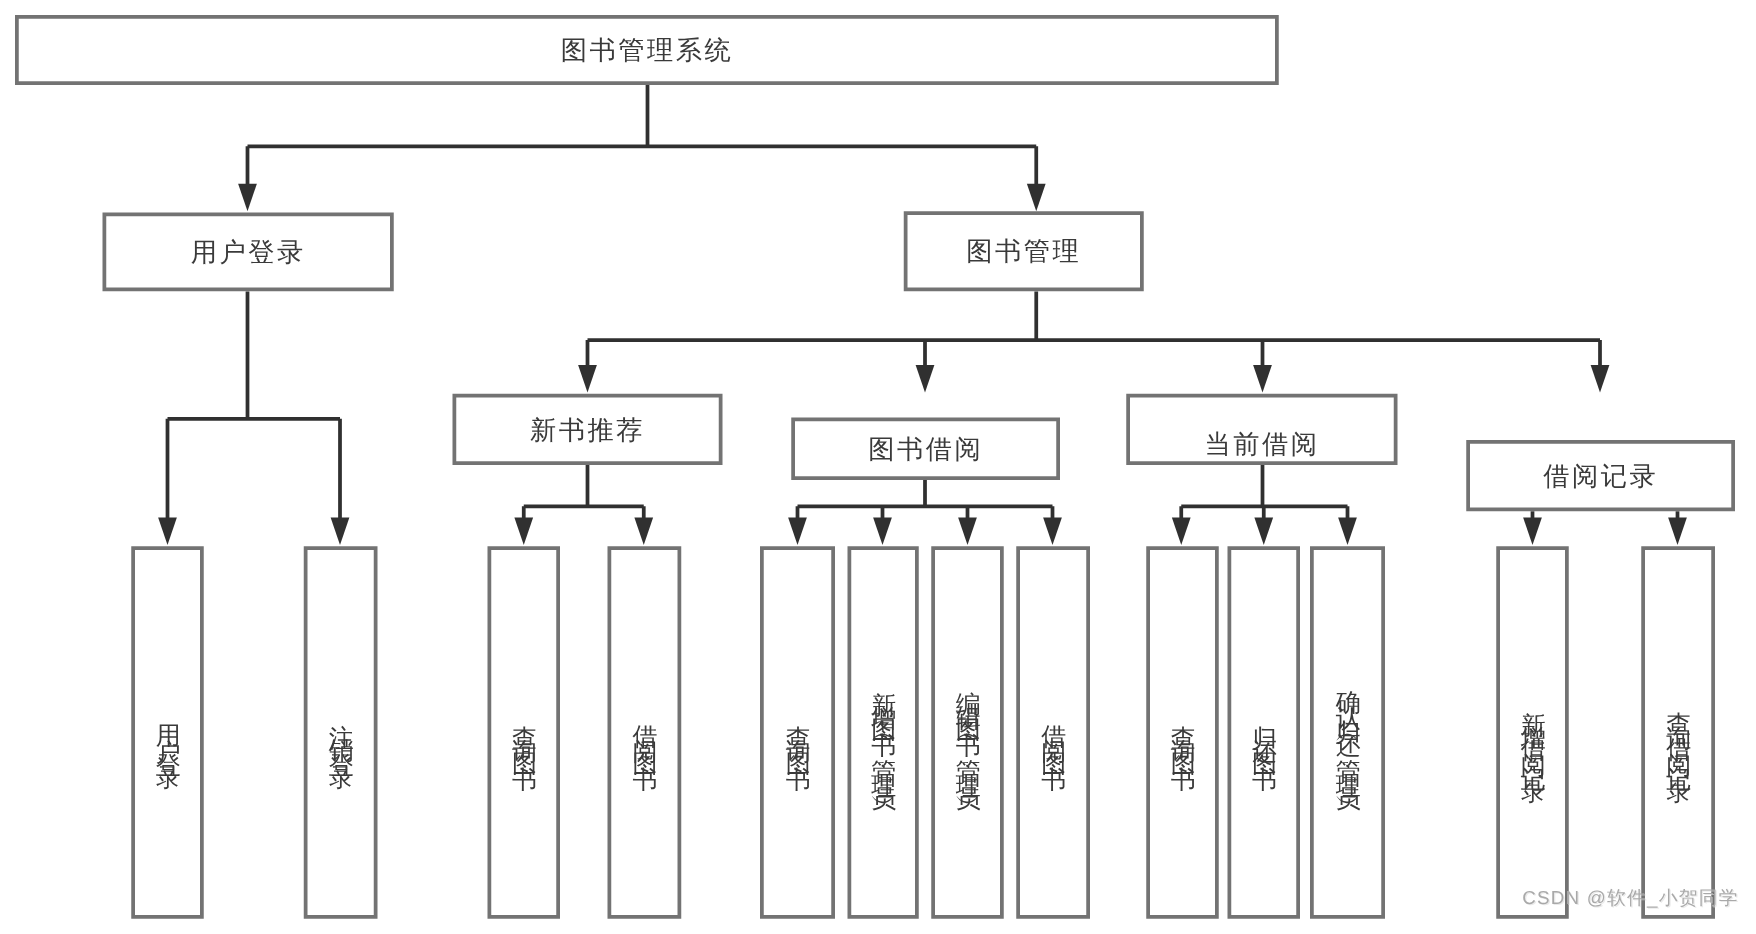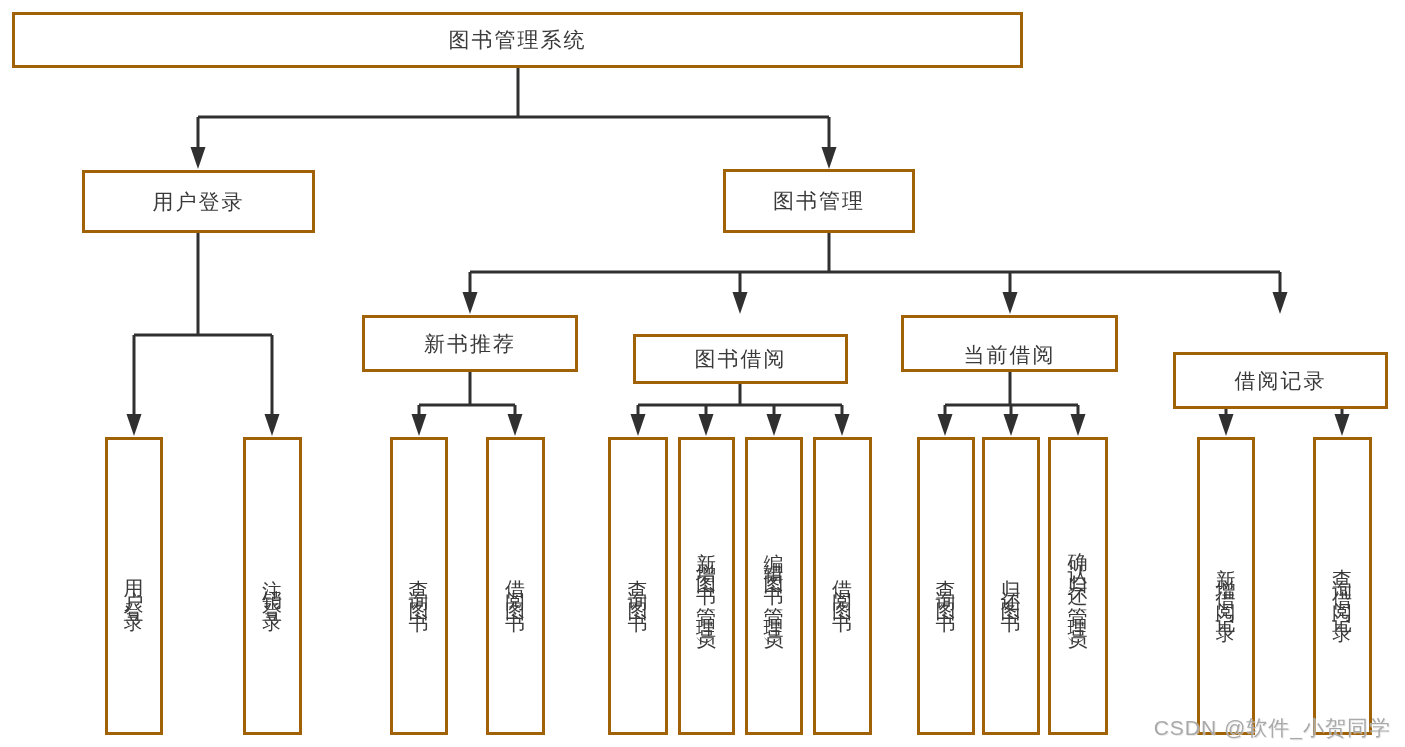--- a/index.html
+++ b/index.html
@@ -7,21 +7,21 @@
     position:relative;
     width:1405px;height:747px;
     background:#ffffff;
     font-family:"Liberation Sans", sans-serif;
     overflow:hidden;
   }
   .connectors{position:absolute;left:0;top:0;width:1405px;height:747px;}
   .nodebox{
     position:absolute;
     box-sizing:border-box;
-    border:3px solid #a16207;
+    border:3px solid #737373;
     background:#ffffff;
     display:flex;align-items:center;justify-content:center;
     color:#3a3a3a;
   }
   .hnode span{
     font-size:21px;
     letter-spacing:2px;
     white-space:nowrap;
   }
   .leaf span{
@@ -51,22 +51,22 @@
   .l-g3b{left:678px;top:437px;width:57px;height:298px;}
   .l-g3c{left:745px;top:437px;width:58px;height:298px;}
   .l-g3d{left:813px;top:437px;width:59px;height:298px;}
   .l-g4a{left:917px;top:437px;width:58px;height:298px;}
   .l-g4b{left:982px;top:437px;width:58px;height:298px;}
   .l-g4c{left:1048px;top:437px;width:60px;height:298px;}
   .l-g5a{left:1197px;top:437px;width:58px;height:298px;}
   .l-g5b{left:1313px;top:437px;width:59px;height:298px;}
   .watermark{
     position:absolute;
-    right:14px;bottom:5px;
-    font-size:21px;
+    right:14px;bottom:19px;
+    font-size:15px;
     color:#a9a9a9;
     letter-spacing:1px;
     text-shadow:1px 1px 0 rgba(220,220,220,.6);
   }
 </style>
 </head>
 <body>
 
 <div class="canvas">
 

